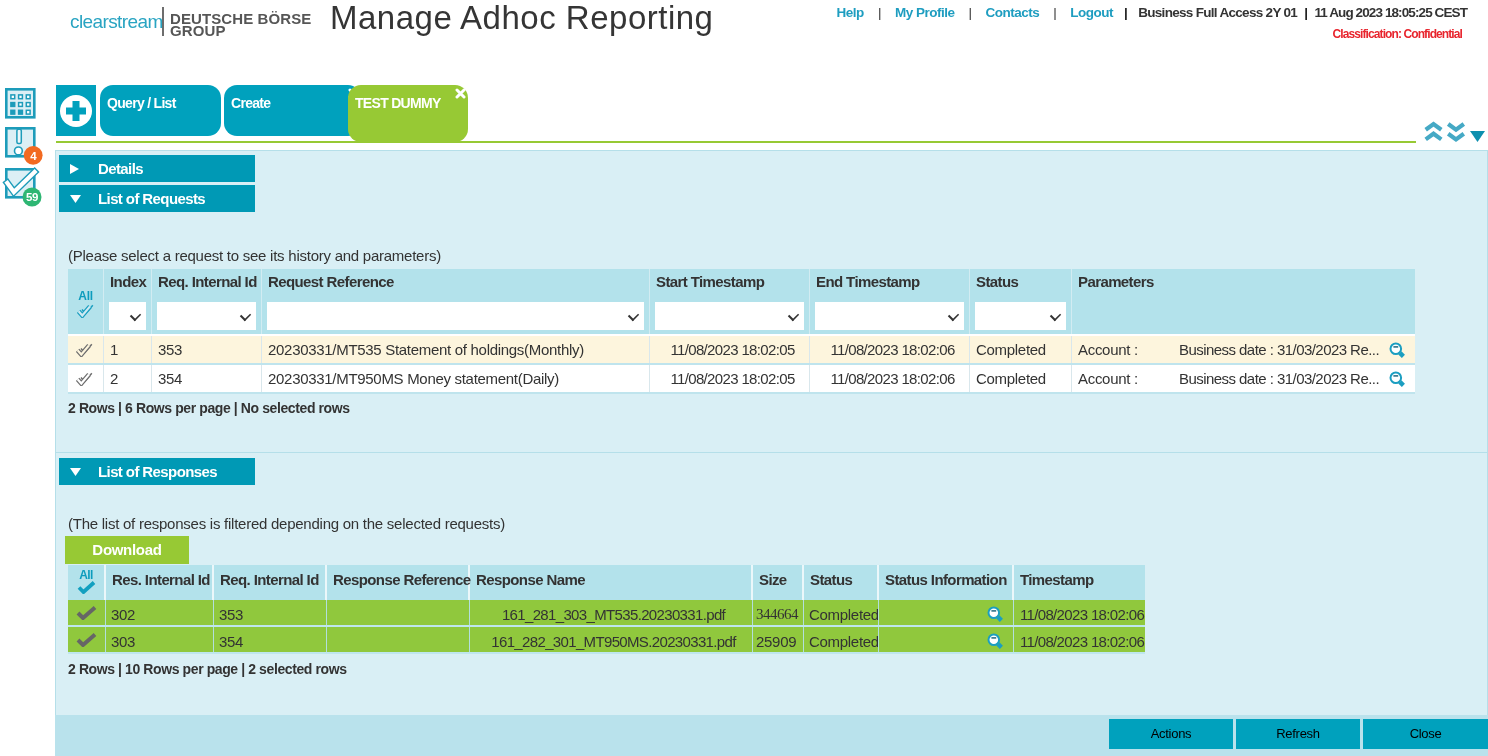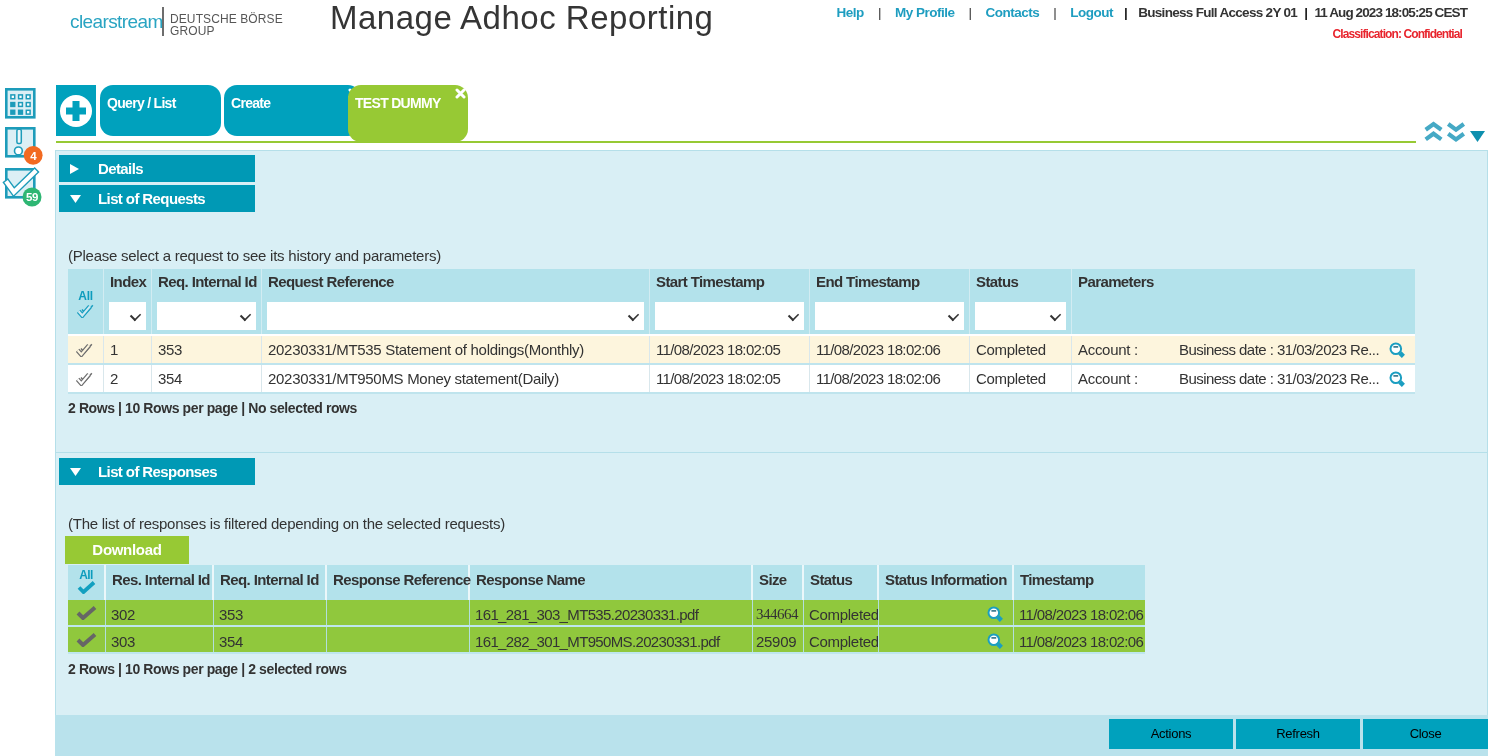--- a/index.html
+++ b/index.html
@@ -3,21 +3,21 @@
 <meta charset="utf-8">
 <style>
 * { margin:0; padding:0; box-sizing:border-box; }
 html,body { width:1488px; height:756px; overflow:hidden; }
 body { font-family:"Liberation Sans",sans-serif; background:#fff; position:relative; color:#333; letter-spacing:-0.4px; }
 .abs { position:absolute; }
 
 
 .logo { left:70px; top:11px; font-size:19px; color:#29a4c2; letter-spacing:-0.6px; }
 .logosep { left:162px; top:7px; width:2px; height:29px; background:#6d6d6d; }
-.dbg { left:170px; top:13px; font-size:12px; font-weight:normal; color:#565656; line-height:12px; letter-spacing:0.1px; }
+.dbg { left:170px; top:13px; font-size:15px; font-weight:bold; color:#565656; line-height:12px; letter-spacing:0.1px; }
 .title { left:330px; top:-1px; font-size:33px; color:#353535; letter-spacing:0.5px; }
 .toplinks { top:5px; right:21px; font-size:13.5px; font-weight:bold; letter-spacing:-0.5px; white-space:nowrap; }
 .toplinks .lnk { color:#1e9dc0; }
 .toplinks .sep { color:#333; padding:0 14px; font-weight:normal; }
 .toplinks .sepb { color:#222; padding:0 11px; }
 .classif { top:27px; right:26px; font-size:12px; font-weight:bold; color:#e8242d; letter-spacing:-0.9px; }
 
 
 .sbicon { left:2px; }
 
@@ -58,21 +58,21 @@
 .t2 .row { display:grid; grid-template-columns:38px 108px 113px 143px 283px 51px 75px 135px 131px; height:27px; background:#90c83d; border-bottom:2px solid #bfe6ee; }
 .t2 .row > div { padding:6px 0 0 5px; white-space:nowrap; overflow:hidden; border-right:1px solid #b2dfdd; position:relative; }
 .t2 .row > div:last-child { border-right:none; }
 
 
 .dlbtn { left:65px; top:536px; width:124px; height:28px; background:#97c934; color:#fff; font-weight:bold; font-size:15px; text-align:center; line-height:27px; letter-spacing:-0.3px; }
 .footer { left:55px; top:715px; width:1433px; height:41px; background:#b9e2ec; }
 .fbtn { top:719px; height:30px; width:124px; background:#00a1bd; color:#000000; font-weight:normal; font-size:13px; text-align:center; line-height:30px; letter-spacing:-0.3px; }
 
 .allcell { text-align:center; color:#0d9cbd; font-weight:bold; font-size:12px; }
-.ts { letter-spacing:-0.65px; }
+.ts { letter-spacing:-0.65px;text-align:center; }
 </style>
 </head>
 <body>
 
 <div class="abs logo">clearstream</div>
 <div class="abs logosep"></div>
 <div class="abs dbg">DEUTSCHE BÖRSE<br>GROUP</div>
 <div class="abs title">Manage Adhoc Reporting</div>
 <div class="abs toplinks"><span class="lnk">Help</span><span class="sep">|</span><span class="lnk">My Profile</span><span class="sep">|</span><span class="lnk">Contacts</span><span class="sep">|</span><span class="lnk">Logout</span><span class="sepb">|</span><span style="letter-spacing:-0.7px;">Business Full Access 2Y 01</span><span class="sepb" style="padding:0 7px;">|</span><span style="letter-spacing:-0.9px;">11 Aug 2023 18:05:25 CEST</span></div>
 <div class="abs classif">Classification: Confidential</div>
@@ -219,21 +219,21 @@
     <div>Completed</div>
     <div><span>Account :</span><span style="position:absolute; left:107px; letter-spacing:-0.55px;">Business date : 31/03/2023 Re...</span>
       <svg style="position:absolute; right:9px; top:6px;" width="17" height="17" viewBox="0 0 17 17">
           <circle cx="6.8" cy="6.8" r="5.3" fill="#fff" stroke="#1b9ec1" stroke-width="2"></circle>
           <path d="M4.4 4.9 L9.2 4.9" fill="none" stroke="#2d7187" stroke-width="1.6"></path>
           <path d="M10.9 10.9 L14.4 14.4" stroke="#1b9ec1" stroke-width="4.4"></path>
         </svg>
     </div>
   </div>
 </div>
-<div class="abs rowsinfo" style="left:68px; top:400px;">2 Rows | 10 Rows per page | No selected rows</div>
+<div class="abs rowsinfo" style="left:68px; top:400px;">2 Rows | 6 Rows per page | No selected rows</div>
 
 <div class="abs hsep"></div>
 <div class="abs secbar" style="top:458px;">
   <svg class="tri" style="top:10px" width="11" height="8" viewBox="0 0 11 8">
       <path d="M0 0 L11 0 L5.5 8 Z" fill="#fff"></path>
     </svg>
   List of Responses
 </div>
 <div class="abs note" style="left:68px; top:515px;">(The list of responses is filtered depending on the selected requests)</div>
 <div class="abs dlbtn">Download</div>

